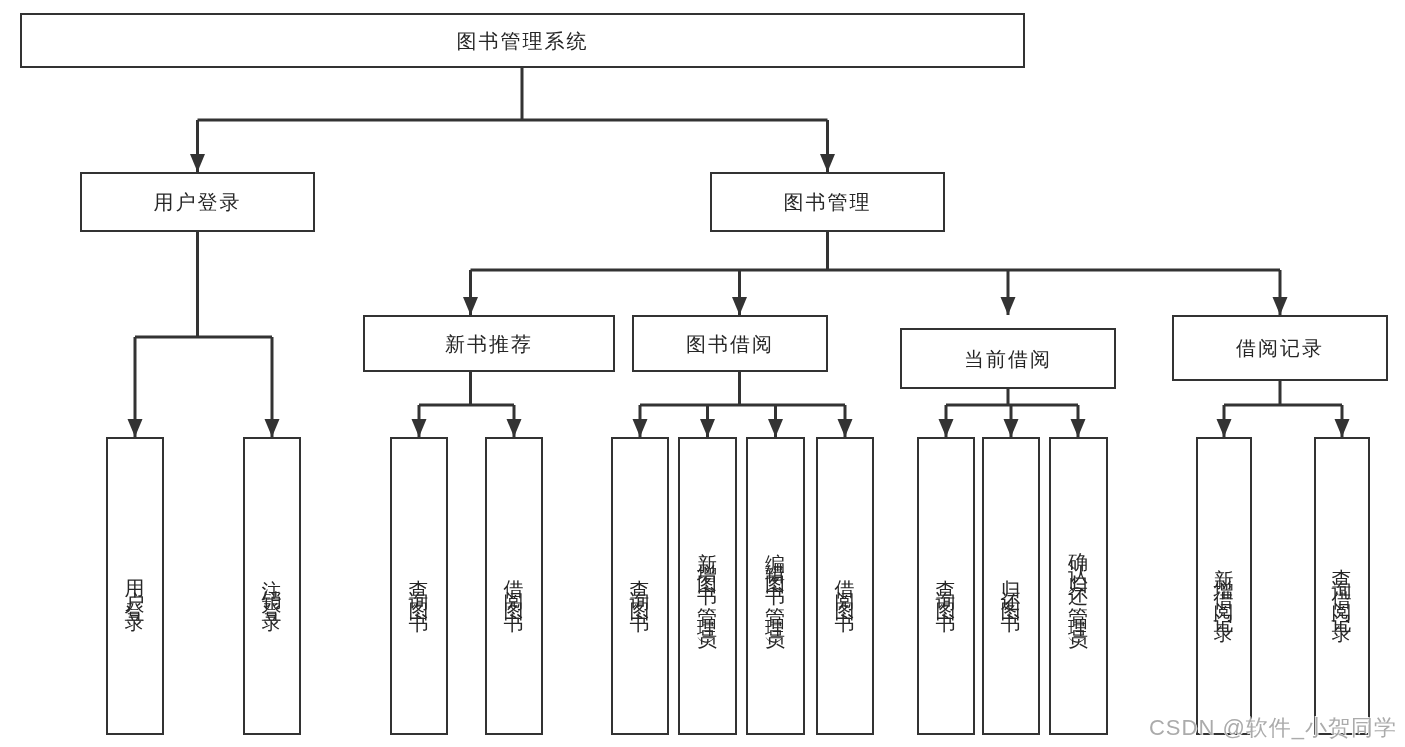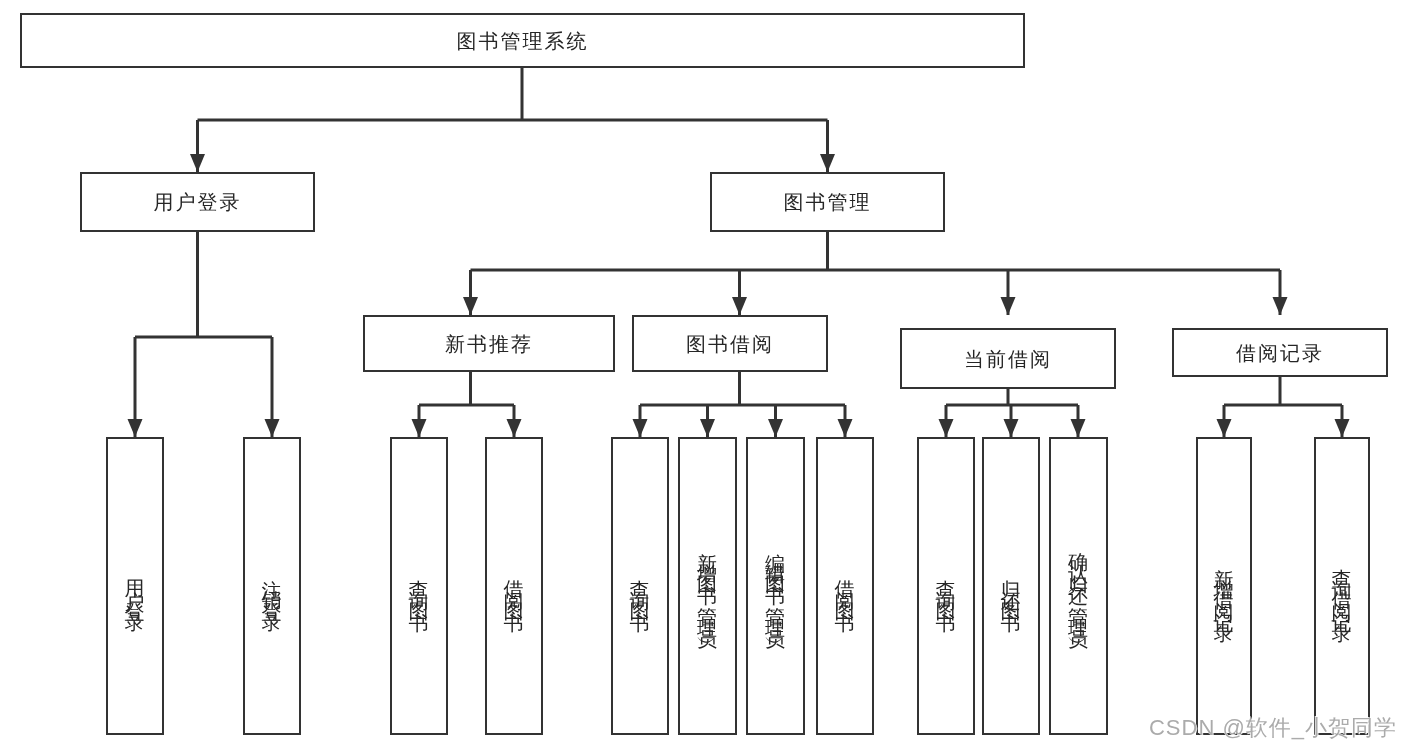--- a/index.html
+++ b/index.html
@@ -110,21 +110,21 @@
 
   <div class="box h" style="left:363px; top:315px; width:252px; height:57px">
     <span>新书推荐</span>
   </div>
   <div class="box h" style="left:632px; top:315px; width:196px; height:57px">
     <span>图书借阅</span>
   </div>
   <div class="box h" style="left:900px; top:328px; width:216px; height:61px">
     <span>当前借阅</span>
   </div>
-  <div class="box h" style="left:1172px; top:328px; width:216px; height:49px">
+  <div class="box h" style="left:1172px; top:315px; width:216px; height:66px">
     <span>借阅记录</span>
   </div>
 
   <div class="box v" style="left:106px; top:437px; width:58px; height:298px">
     <span>用户登录</span>
   </div>
   <div class="box v" style="left:243px; top:437px; width:58px; height:298px">
     <span>注销登录</span>
   </div>
 

